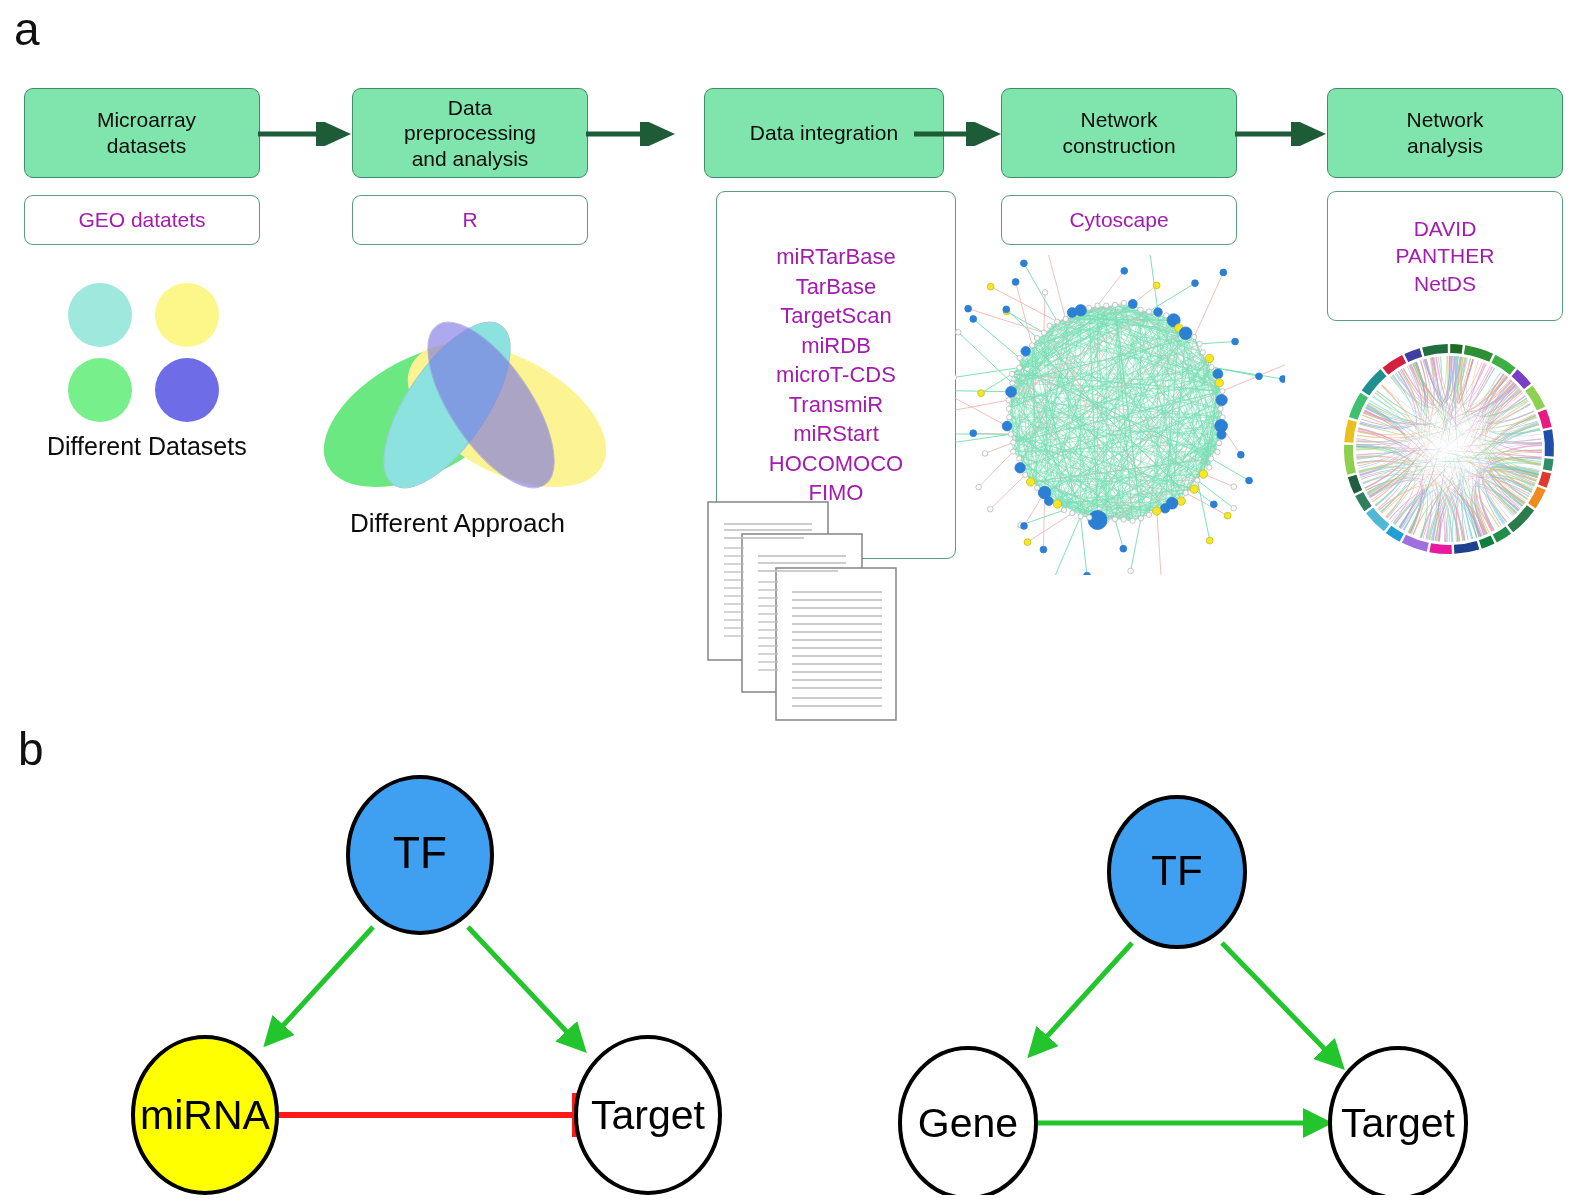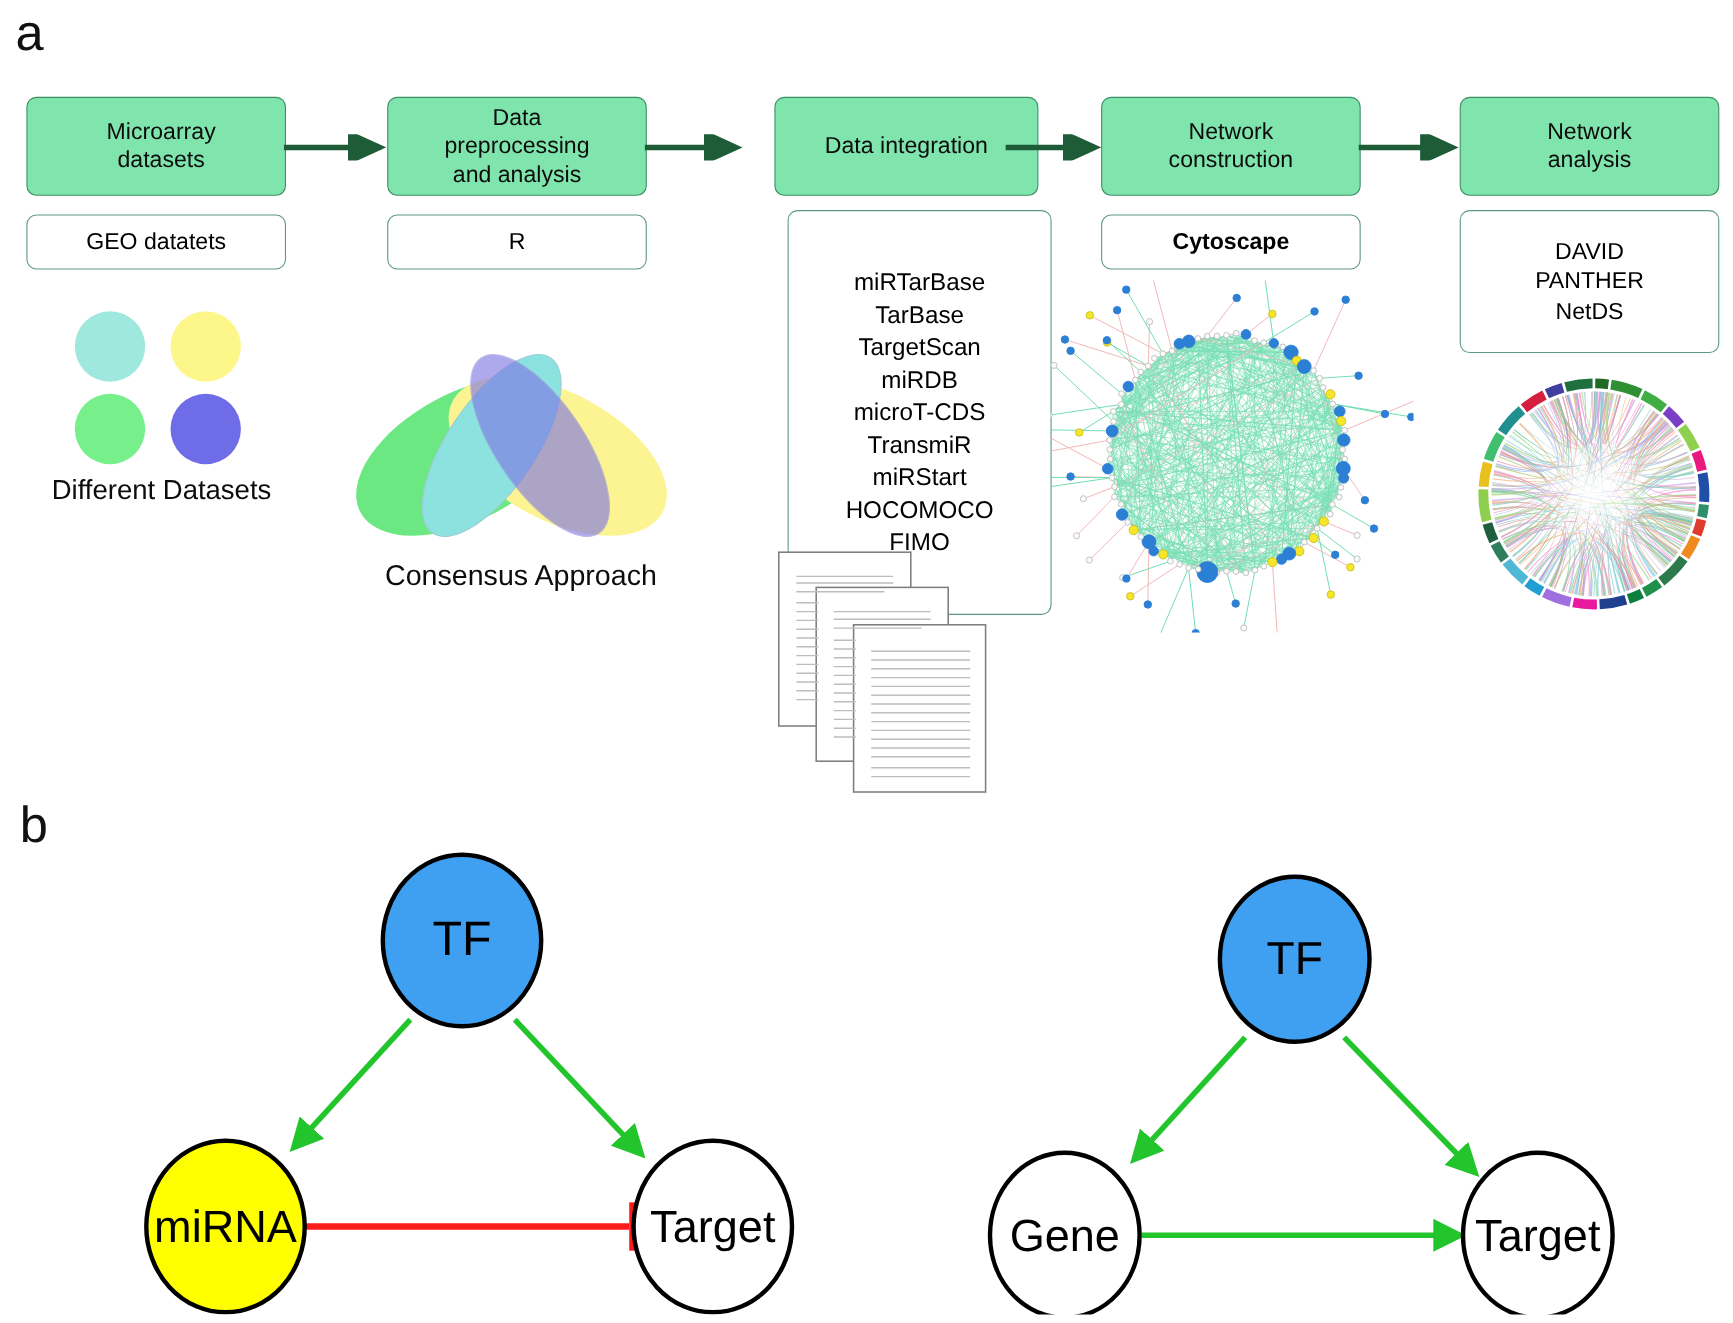--- a/index.html
+++ b/index.html
@@ -51,21 +51,21 @@
     box-sizing: border-box;
     background: #ffffff;
     border: 1.3px solid #5e9a7e;
     border-radius: 9px;
     display: flex;
     align-items: center;
     justify-content: center;
     text-align: center;
     font-size: 21px;
     line-height: 1.30;
-    color: #000000;
+    color: #a21caf;
     padding: 5px 6px;
     white-space: pre-line;
   }
   .flow-arrow {
     position: absolute;
     height: 24px;
   }
 
   
   .dot {
@@ -107,21 +107,21 @@
 TargetScan
 miRDB
 microT-CDS
 TransmiR
 miRStart
 HOCOMOCO
 FIMO</div>
 
   <div class="stage-box" style="left:1001px; top:88px; width:236px; height:90px;">Network
 construction</div>
-  <div class="tool-box" style="left:1001px; top:195px; width:236px; height:50px;font-weight:bold;">Cytoscape</div>
+  <div class="tool-box" style="left:1001px; top:195px; width:236px; height:50px;">Cytoscape</div>
 
   <div class="stage-box" style="left:1327px; top:88px; width:236px; height:90px;">Network
 analysis</div>
   <div class="tool-box" style="left:1327px; top:191px; width:236px; height:130px;">DAVID
 PANTHER
 NetDS</div>
 
   <svg class="flow-arrow" style="left:258px; top:122px; width:98px;" viewBox="0 0 98 24">
     <defs>
         <marker id="ah" markerWidth="7" markerHeight="7" refX="5.6" refY="3.2" orient="auto">
@@ -147,21 +147,21 @@
   <div class="caption" style="left:47px; top:432px;">Different Datasets</div>
 
   <svg class="art" style="left:295px; top:305px; width:340px; height:200px;" viewBox="0 0 340 200">
     <g opacity="0.72">
       <ellipse cx="128" cy="110" rx="108" ry="58" fill="#33e053" transform="rotate(-28 128 110)"></ellipse>
       <ellipse cx="212" cy="110" rx="108" ry="58" fill="#fbf06a" transform="rotate(28 212 110)"></ellipse>
       <ellipse cx="152" cy="100" rx="96" ry="40" fill="#5fd7d2" transform="rotate(-56 152 100)" stroke="#79b7c9" stroke-width="1"></ellipse>
       <ellipse cx="196" cy="100" rx="96" ry="40" fill="#4b3fd9" transform="rotate(56 196 100)" opacity="0.62" stroke="#6f67c9" stroke-width="1"></ellipse>
     </g>
   </svg>
-  <div class="caption" style="left:350px; top:508px; font-size:26px;">Consensus Approach</div>
+  <div class="caption" style="left:350px; top:508px; font-size:26px;">Different Approach</div>
 
   <svg class="art" style="left:700px; top:492px; width:220px; height:232px;" viewBox="0 0 220 232">
     <g fill="#ffffff" stroke="#7d7d7d" stroke-width="1.4">
       <rect x="8" y="10" width="120" height="158"></rect>
       <rect x="42" y="42" width="120" height="158"></rect>
       <rect x="76" y="76" width="120" height="152"></rect>
     </g>
     <g stroke="#bdbdbd" stroke-width="1.3">
       <line x1="24" y1="32" x2="112" y2="32"></line>
         <line x1="24" y1="38" x2="112" y2="38"></line>

